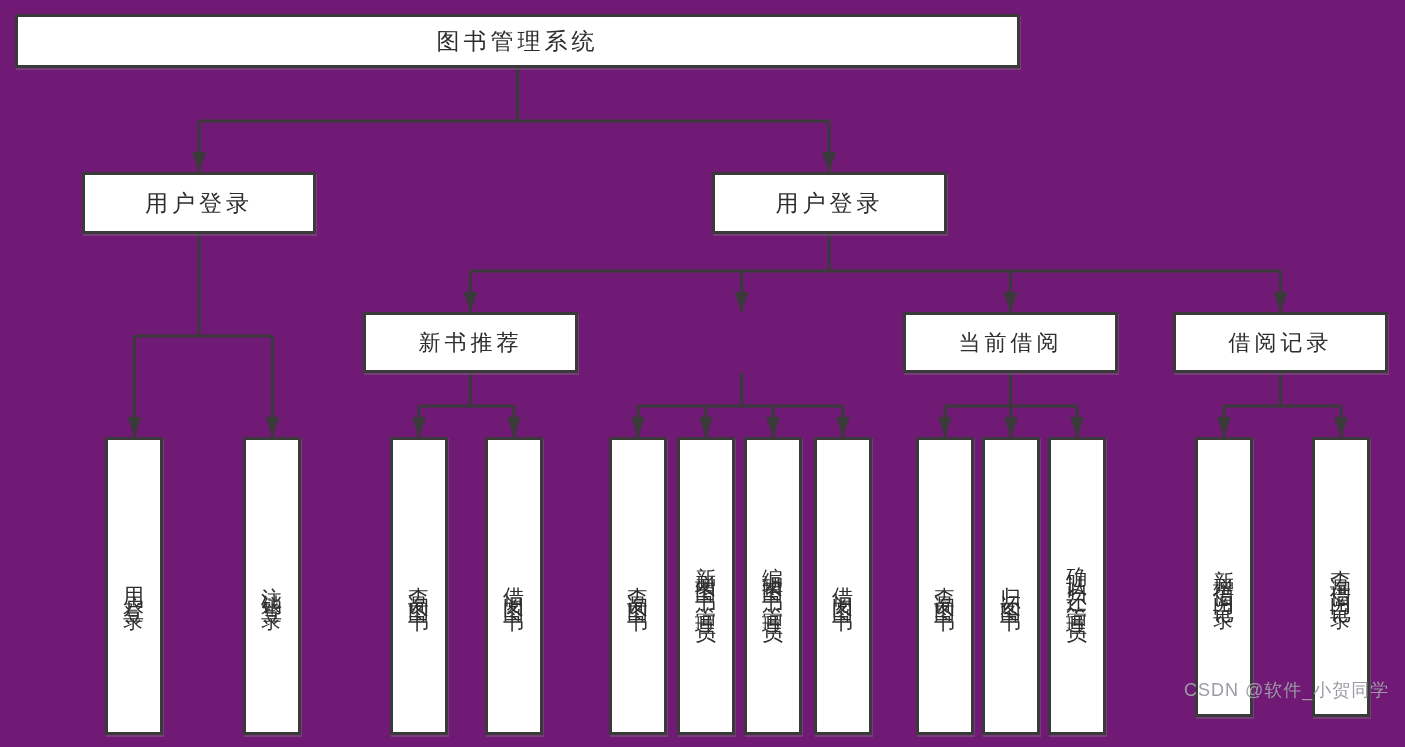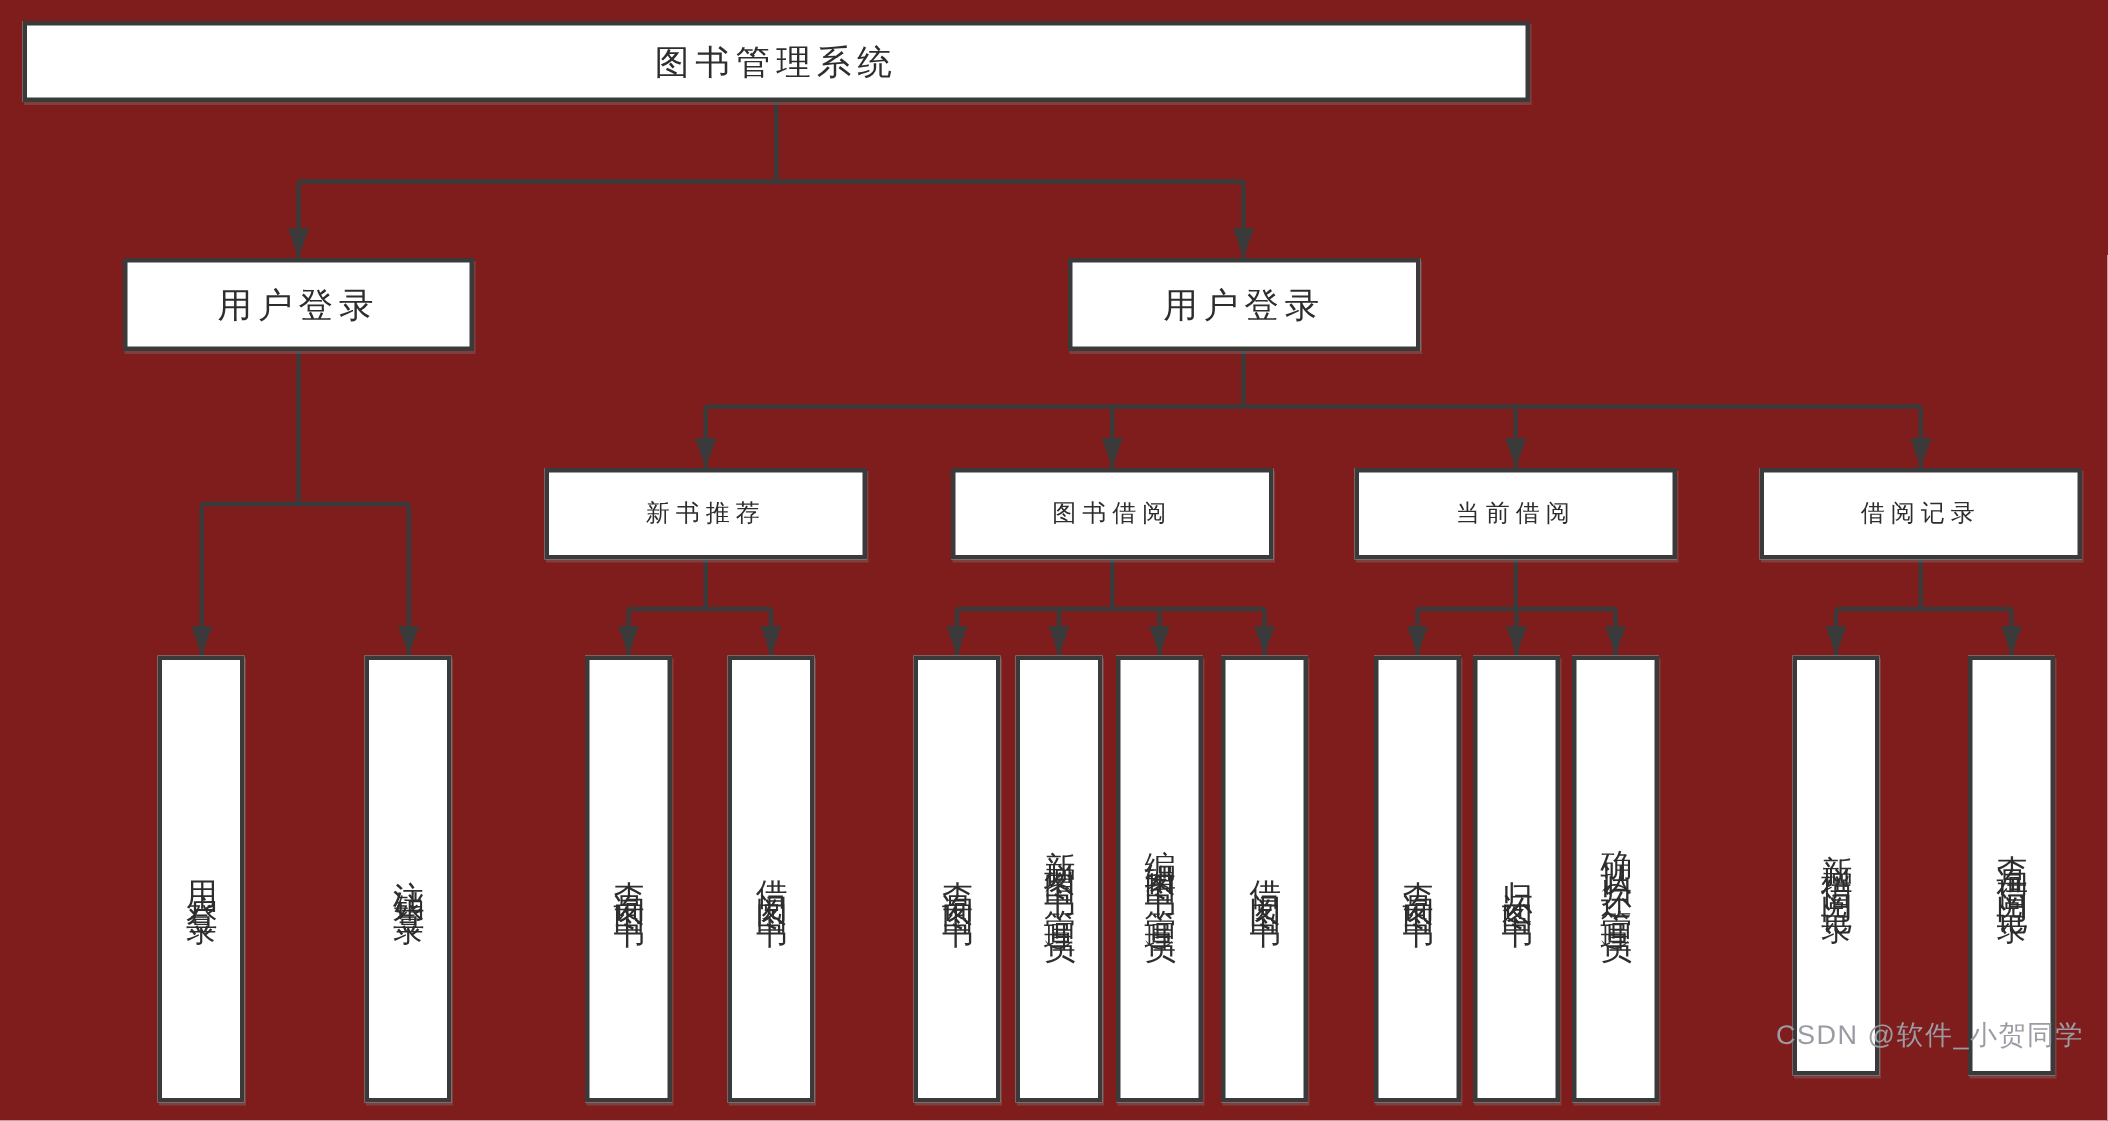--- a/index.html
+++ b/index.html
@@ -1,20 +1,20 @@
 <!DOCTYPE html>
 <html><head>
 <meta charset="utf-8">
 <style>
   html, body { margin: 0; padding: 0; background: #ffffff; }
   .canvas {
     position: relative;
     width: 1405px;
     height: 747px;
-    background: #7f1d1d;
+    background: #701a75;
     font-family: "Liberation Sans", sans-serif;
     overflow: hidden;
   }
   svg.wires { position: absolute; left: 0; top: 0; width: 1405px; height: 747px; }
   .box {
     position: absolute;
     box-sizing: border-box;
     background: #ffffff;
     border: 3px solid #3a3a3a;
     display: flex;
@@ -22,21 +22,21 @@
     justify-content: center;
     box-shadow: 1px 2px 0 rgba(130,130,130,0.35);
   }
   .hlabel {
     color: #2d2d2d;
     font-size: 23px;
     letter-spacing: 4px;
     line-height: 1;
     white-space: nowrap;
   }
-  .l3 .hlabel { font-size: 16px; }
+  .l3 .hlabel { font-size: 22px; }
   .vlabel {
     writing-mode: vertical-rl;
     text-orientation: mixed;
     color: #2d2d2d;
     font-size: 21px;
     letter-spacing: 8px;
     line-height: 1;
     white-space: nowrap;
   }
   
@@ -131,23 +131,20 @@
   <div class="box n-userlogin">
     <span class="hlabel">用户登录</span>
   </div>
   <div class="box n-bookmgmt">
     <span class="hlabel">用户登录</span>
   </div>
 
   <div class="box n-newbooks l3">
     <span class="hlabel">新书推荐</span>
   </div>
-  <div class="box n-borrow l3">
-    <span class="hlabel">图书借阅</span>
-  </div>
   <div class="box n-current l3">
     <span class="hlabel">当前借阅</span>
   </div>
   <div class="box n-records l3">
     <span class="hlabel">借阅记录</span>
   </div>
 
   <div class="box leaf x-ul1">
     <span class="vlabel">用户登录</span>
   </div>

